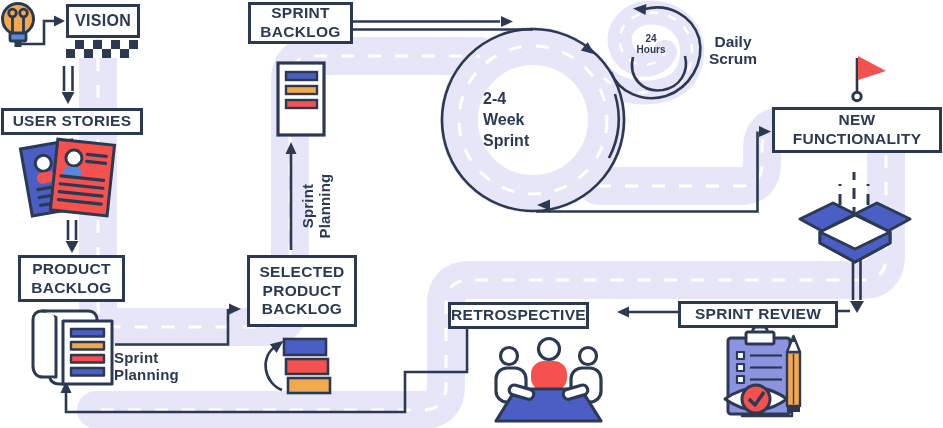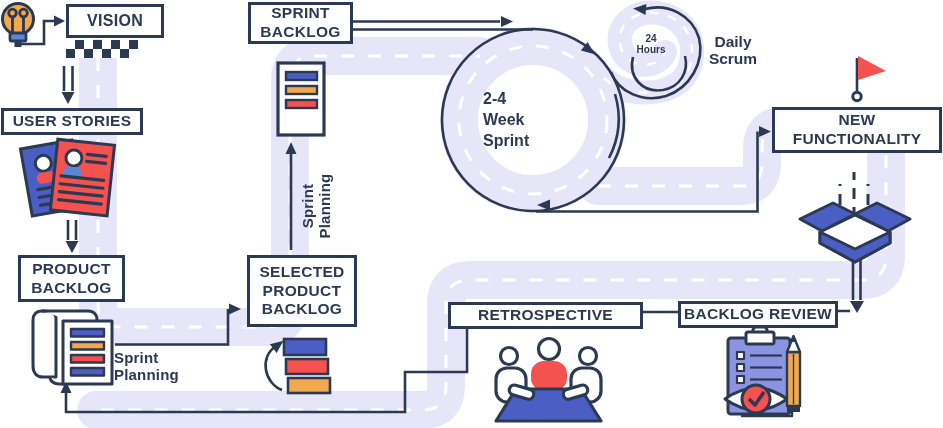--- a/index.html
+++ b/index.html
@@ -185,33 +185,33 @@
         <path d="M 793.5 354 V 404" stroke-width="1.4" fill="none"></path>
         <polygon points="787,352 793.5,336 800,352" fill="#fff" stroke-width="2.4"></polygon>
         <polygon points="791,342 793.5,336 796,342" fill="#2B3A52" stroke="none"></polygon>
         <rect x="787" y="406" width="13" height="6" fill="#2B3A52" stroke="none"></rect>
       </g>
     </g>
   </svg>
 
   <div class="checker" style="left:66px;top:40px;width:72px;height:18px;"></div>
 
-  <div class="box" style="left:66px;top:4px;width:98px;height:34px;font-size:16px;">VISION</div>
+  <div class="box" style="left:66px;top:4px;width:74px;height:34px;font-size:16px;">VISION</div>
   <div class="box" style="left:1px;top:108px;width:142px;height:27px;">USER STORIES</div>
   <div class="box" style="left:18px;top:255px;width:107px;height:47px;">PRODUCT
 BACKLOG</div>
   <div class="box" style="left:248px;top:2px;width:105px;height:42px;">SPRINT
 BACKLOG</div>
   <div class="box" style="left:247px;top:255px;width:110px;height:72px;">SELECTED
 PRODUCT
 BACKLOG</div>
   <div class="box" style="left:772px;top:107px;width:170px;height:46px;">NEW
 FUNCTIONALITY</div>
-  <div class="box" style="left:678px;top:301px;width:160px;height:27px;">BACKLOG REVIEW</div>
-  <div class="box" style="left:448px;top:302px;width:195px;height:27px;">RETROSPECTIVE</div>
+  <div class="box" style="left:678px;top:301px;width:160px;height:27px;">SPRINT REVIEW</div>
+  <div class="box" style="left:448px;top:302px;width:141px;height:27px;">RETROSPECTIVE</div>
 
   <div class="lbl plain" style="left:114px;top:349px;width:110px;">Sprint Planning</div>
   <div class="lbl plain rot" style="left:264px;top:189px;width:104px;">Sprint Planning</div>
   <div class="lbl" style="left:483px;top:89px;width:100px;text-align:left;font-size:16px;line-height:1.3;">2-4
 Week
 Sprint</div>
   <div class="lbl" style="left:622px;top:33px;width:58px;text-align:center;font-size:10px;line-height:1.1;">24
 Hours</div>
   <div class="lbl" style="left:704px;top:33px;width:58px;text-align:center;font-size:15.5px;line-height:1.1;">Daily
 Scrum</div>

